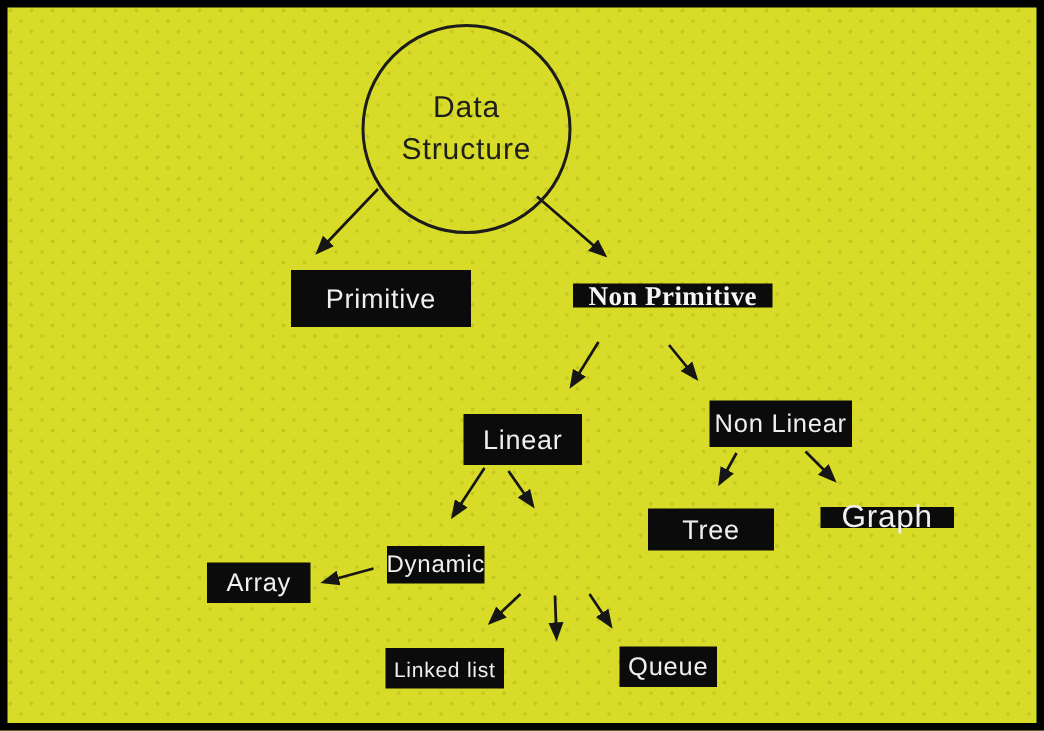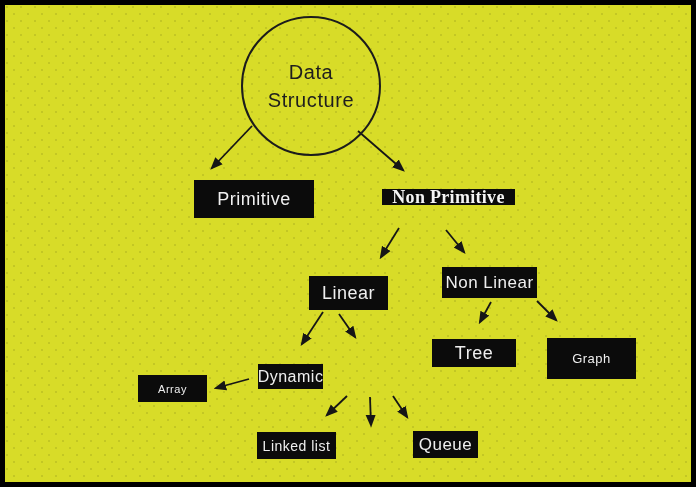--- a/index.html
+++ b/index.html
@@ -87,29 +87,29 @@
     <span>Data</span>
     <span>Structure</span>
   </div>
 
   <div class="node" style="left:153px;top:180px;width:120px;height:38px;font-size:18px;margin-left:41px;">Primitive</div>
 
   <div class="node serif-node" style="left:382px;top:189px;width:133px;height:16px;font-size:18px;">Non Primitive</div>
 
   <div class="node" style="left:309px;top:276px;width:79px;height:34px;font-size:18px;">Linear</div>
 
-  <div class="node" style="left:442px;top:267px;width:95px;height:31px;font-size:17px;">Non Linear</div>
+  <div class="node" style="left:473px;top:267px;width:95px;height:31px;font-size:17px;">Non Linear</div>
 
   <div class="node" style="left:432px;top:339px;width:84px;height:28px;font-size:18px;">Tree</div>
 
-  <div class="node" style="left:547px;top:338px;width:89px;height:41px;font-size:13px;text-align:center;">Graph</div>
+  <div class="node" style="left:547px;top:338px;width:89px;height:14px;font-size:21px;text-align:center;">Graph</div>
 
   <div class="node" style="left:258px;top:364px;width:65px;height:25px;font-size:16px;">Dynamic</div>
 
 
-  <div class="node" style="left:138px;top:375px;width:69px;height:27px;font-size:11px;">Array</div>
+  <div class="node" style="left:138px;top:375px;width:69px;height:27px;font-size:17px;">Array</div>
 
   <div class="node" style="left:257px;top:432px;width:79px;height:27px;font-size:14px;">Linked list</div>
 
 
   <div class="node" style="left:413px;top:431px;width:65px;height:27px;font-size:17px;">Queue</div>
 
 </div>
 
 </body></html>

